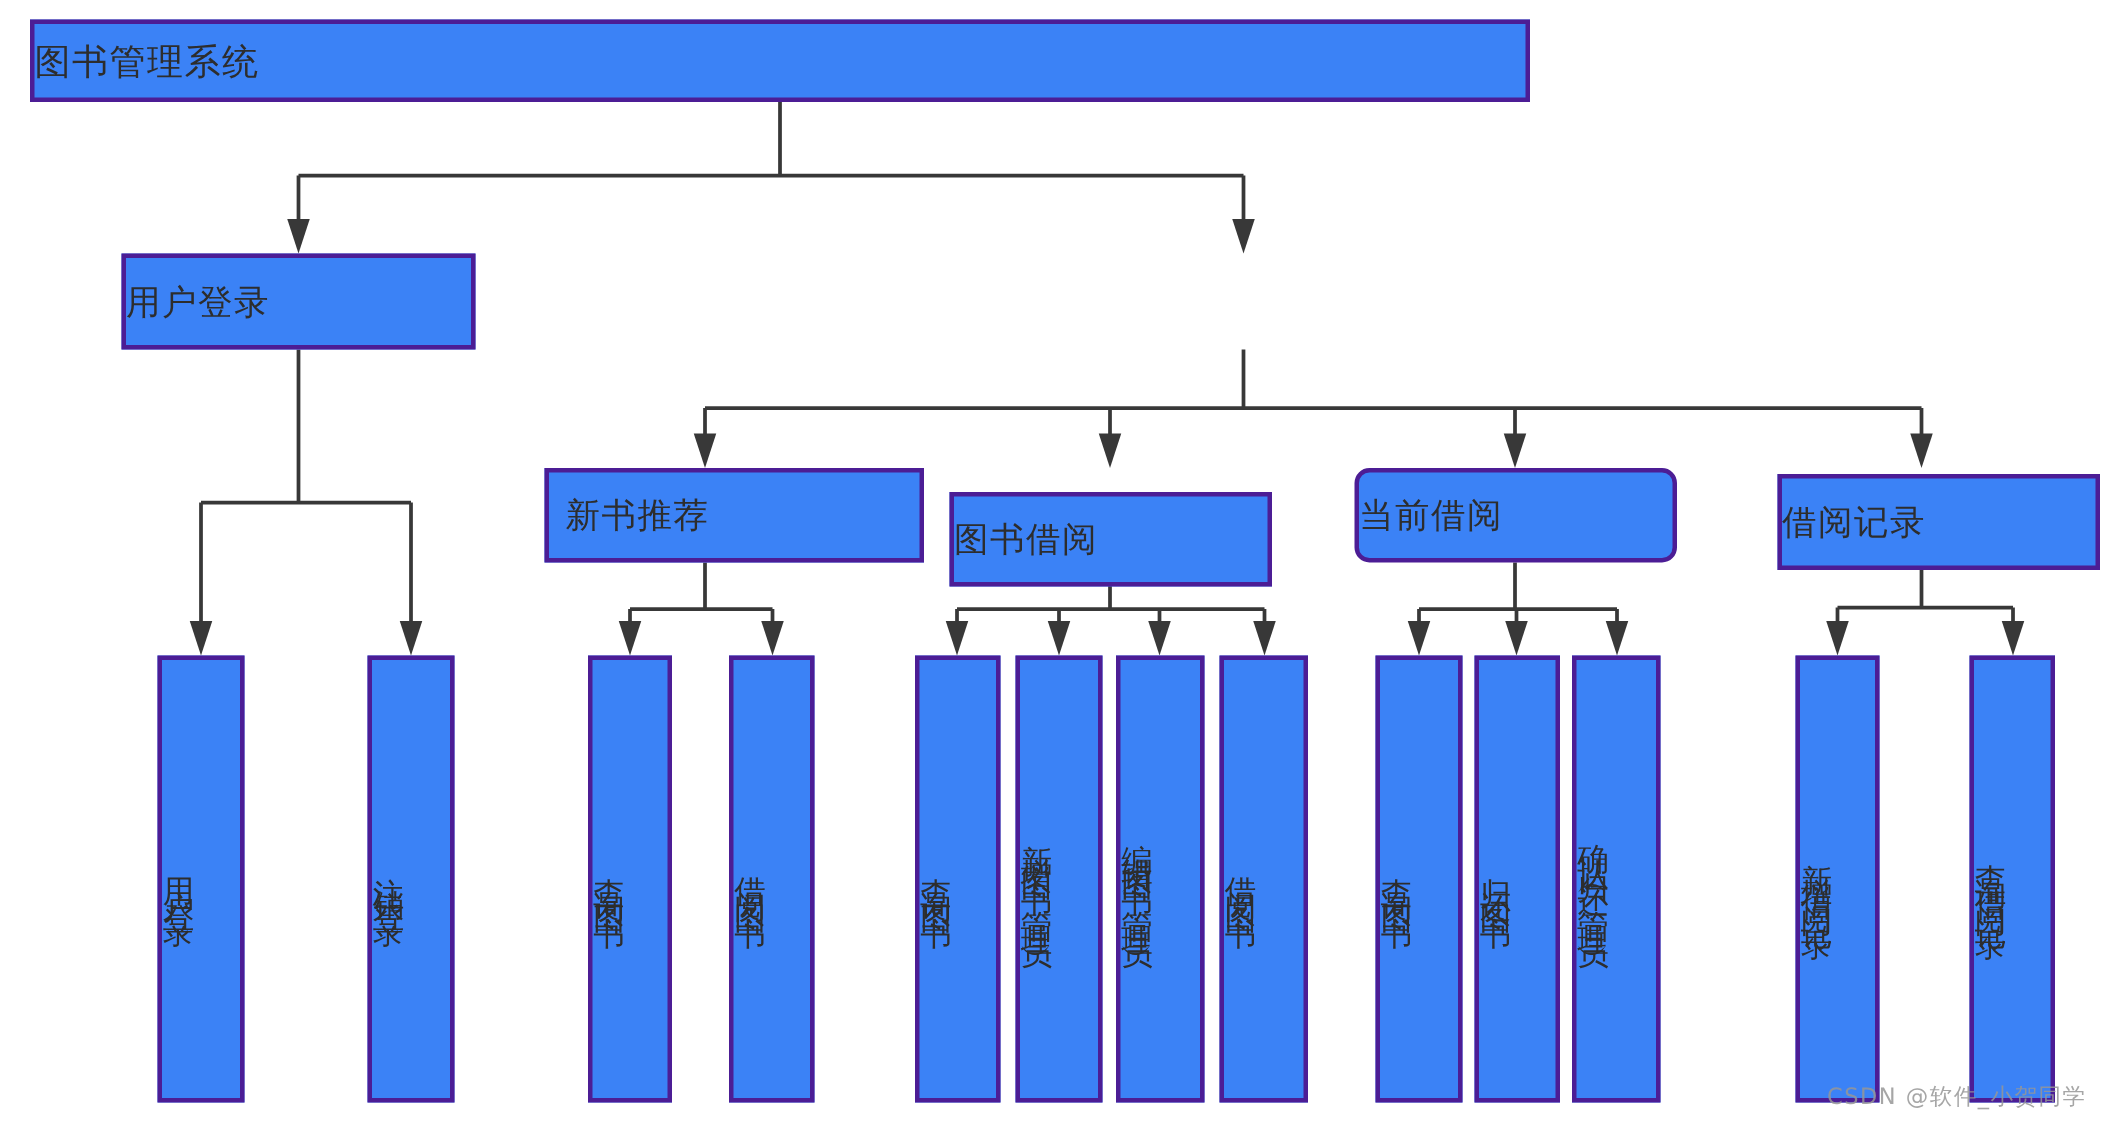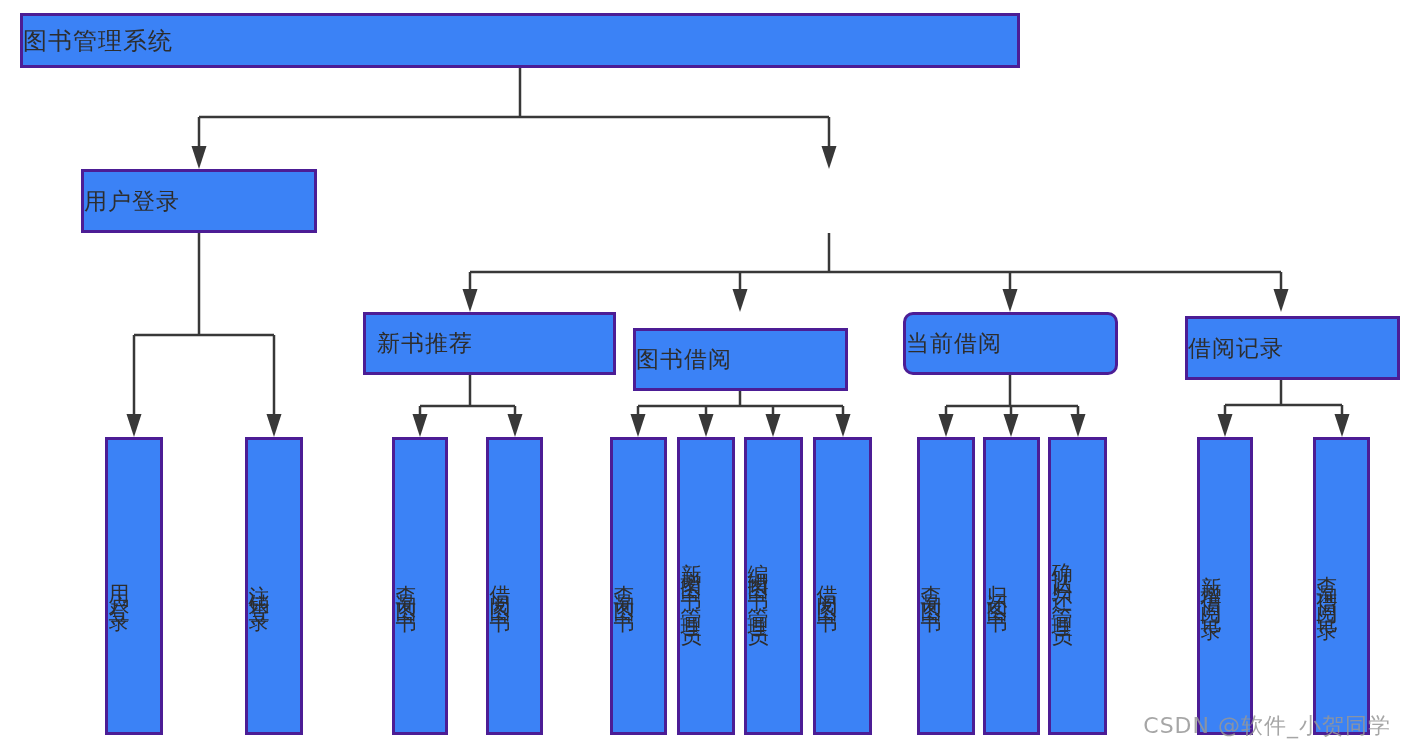--- a/index.html
+++ b/index.html
@@ -43,21 +43,21 @@
     text-orientation: mixed;
     font-size: 21px;
     letter-spacing: 9px;
     line-height: 1;
     white-space: nowrap;
   }
   .watermark {
     position: absolute;
     right: 14px;
     bottom: 6px;
-    font-size: 22px;
+    font-size: 15px;
     color: rgba(150, 150, 150, 0.85);
     letter-spacing: 1px;
     z-index: 3;
     white-space: nowrap;
   }
 </style>
 </head>
 <body>
 
 <div class="canvas">

